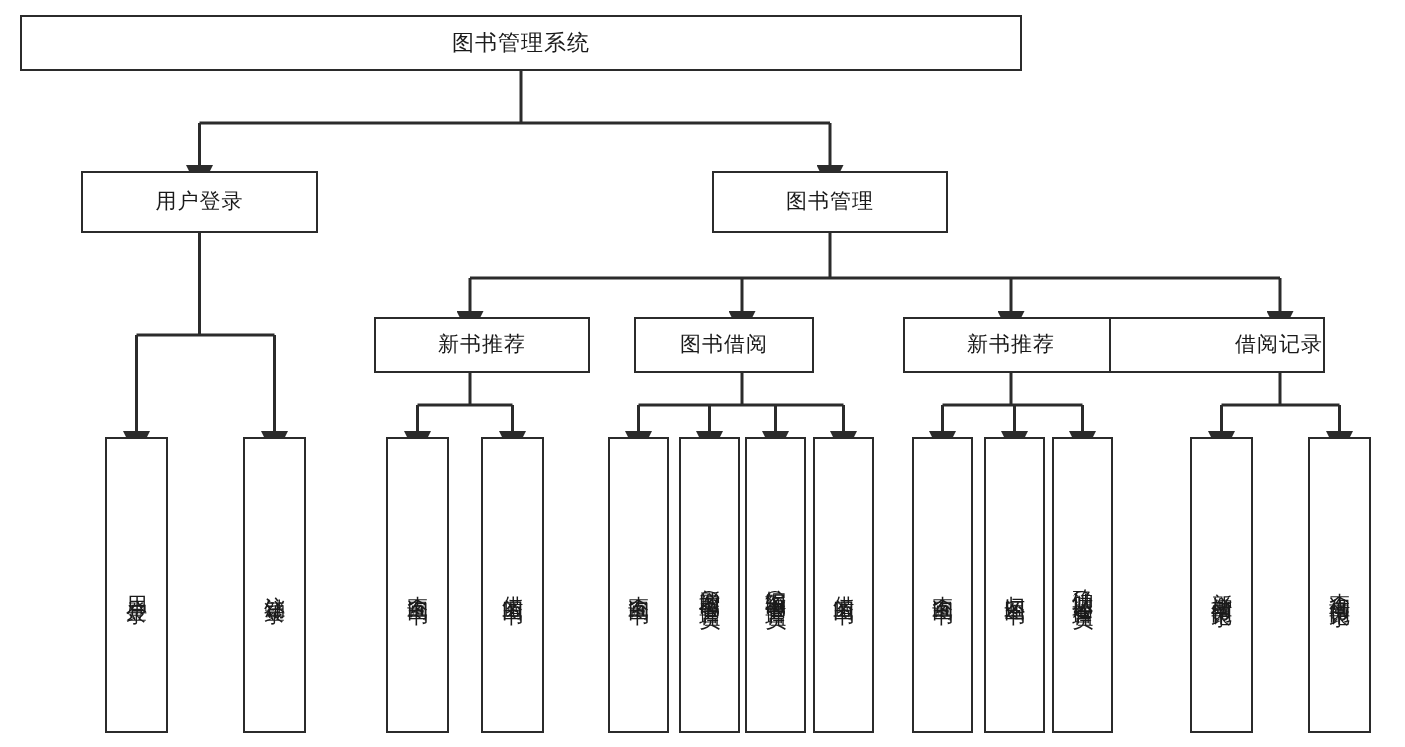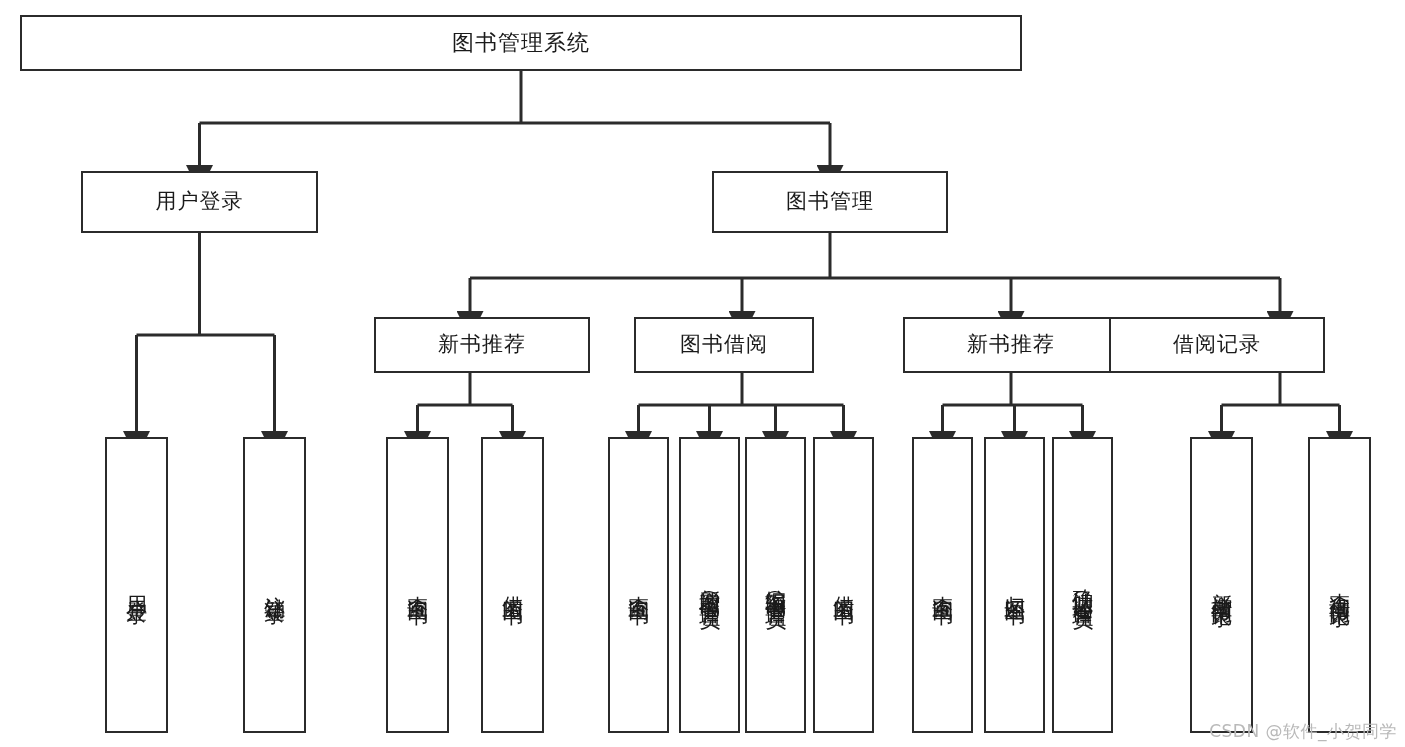--- a/index.html
+++ b/index.html
@@ -129,21 +129,21 @@
       </div>
       <div class="node node-h" style="left: 362px; top: 317px; width: 216px; height: 56px; margin-left: 12px;">
         <span class="node-label">新书推荐</span>
       </div>
       <div class="node node-h" style="left: 634px; top: 317px; width: 180px; height: 56px;">
         <span class="node-label">图书借阅</span>
       </div>
       <div class="node node-h" style="left: 903px; top: 317px; width: 216px; height: 56px;">
         <span class="node-label">新书推荐</span>
       </div>
-      <div class="node node-h" style="left: 1109px; top: 317px; width: 216px; height: 56px;">
+      <div class="node node-h" style="left: 1109px; top: 317px; width: 216px; height: 56px; justify-content: flex-end;">
         <span class="node-label">借阅记录</span>
       </div>
       <div class="node node-v" style="left: 105px; top: 437px; width: 63px; height: 296px;">
         <span class="node-label">用户登录</span>
       </div>
       <div class="node node-v" style="left: 243px; top: 437px; width: 63px; height: 296px;">
         <span class="node-label">注销登录</span>
       </div>
       <div class="node node-v" style="left: 386px; top: 437px; width: 63px; height: 296px;">
         <span class="node-label">查询图书</span>
@@ -173,14 +173,13 @@
         <span class="node-label">确认归还（管理员）</span>
       </div>
       <div class="node node-v" style="left: 1190px; top: 437px; width: 63px; height: 296px;">
         <span class="node-label">新增借阅记录</span>
       </div>
       <div class="node node-v" style="left: 1308px; top: 437px; width: 63px; height: 296px;">
         <span class="node-label">查询借阅记录</span>
       </div>
     </div>
 
-  <div id="watermark">CSDN @软件_小贺同学</div>
 </div>
 
 </body></html>

